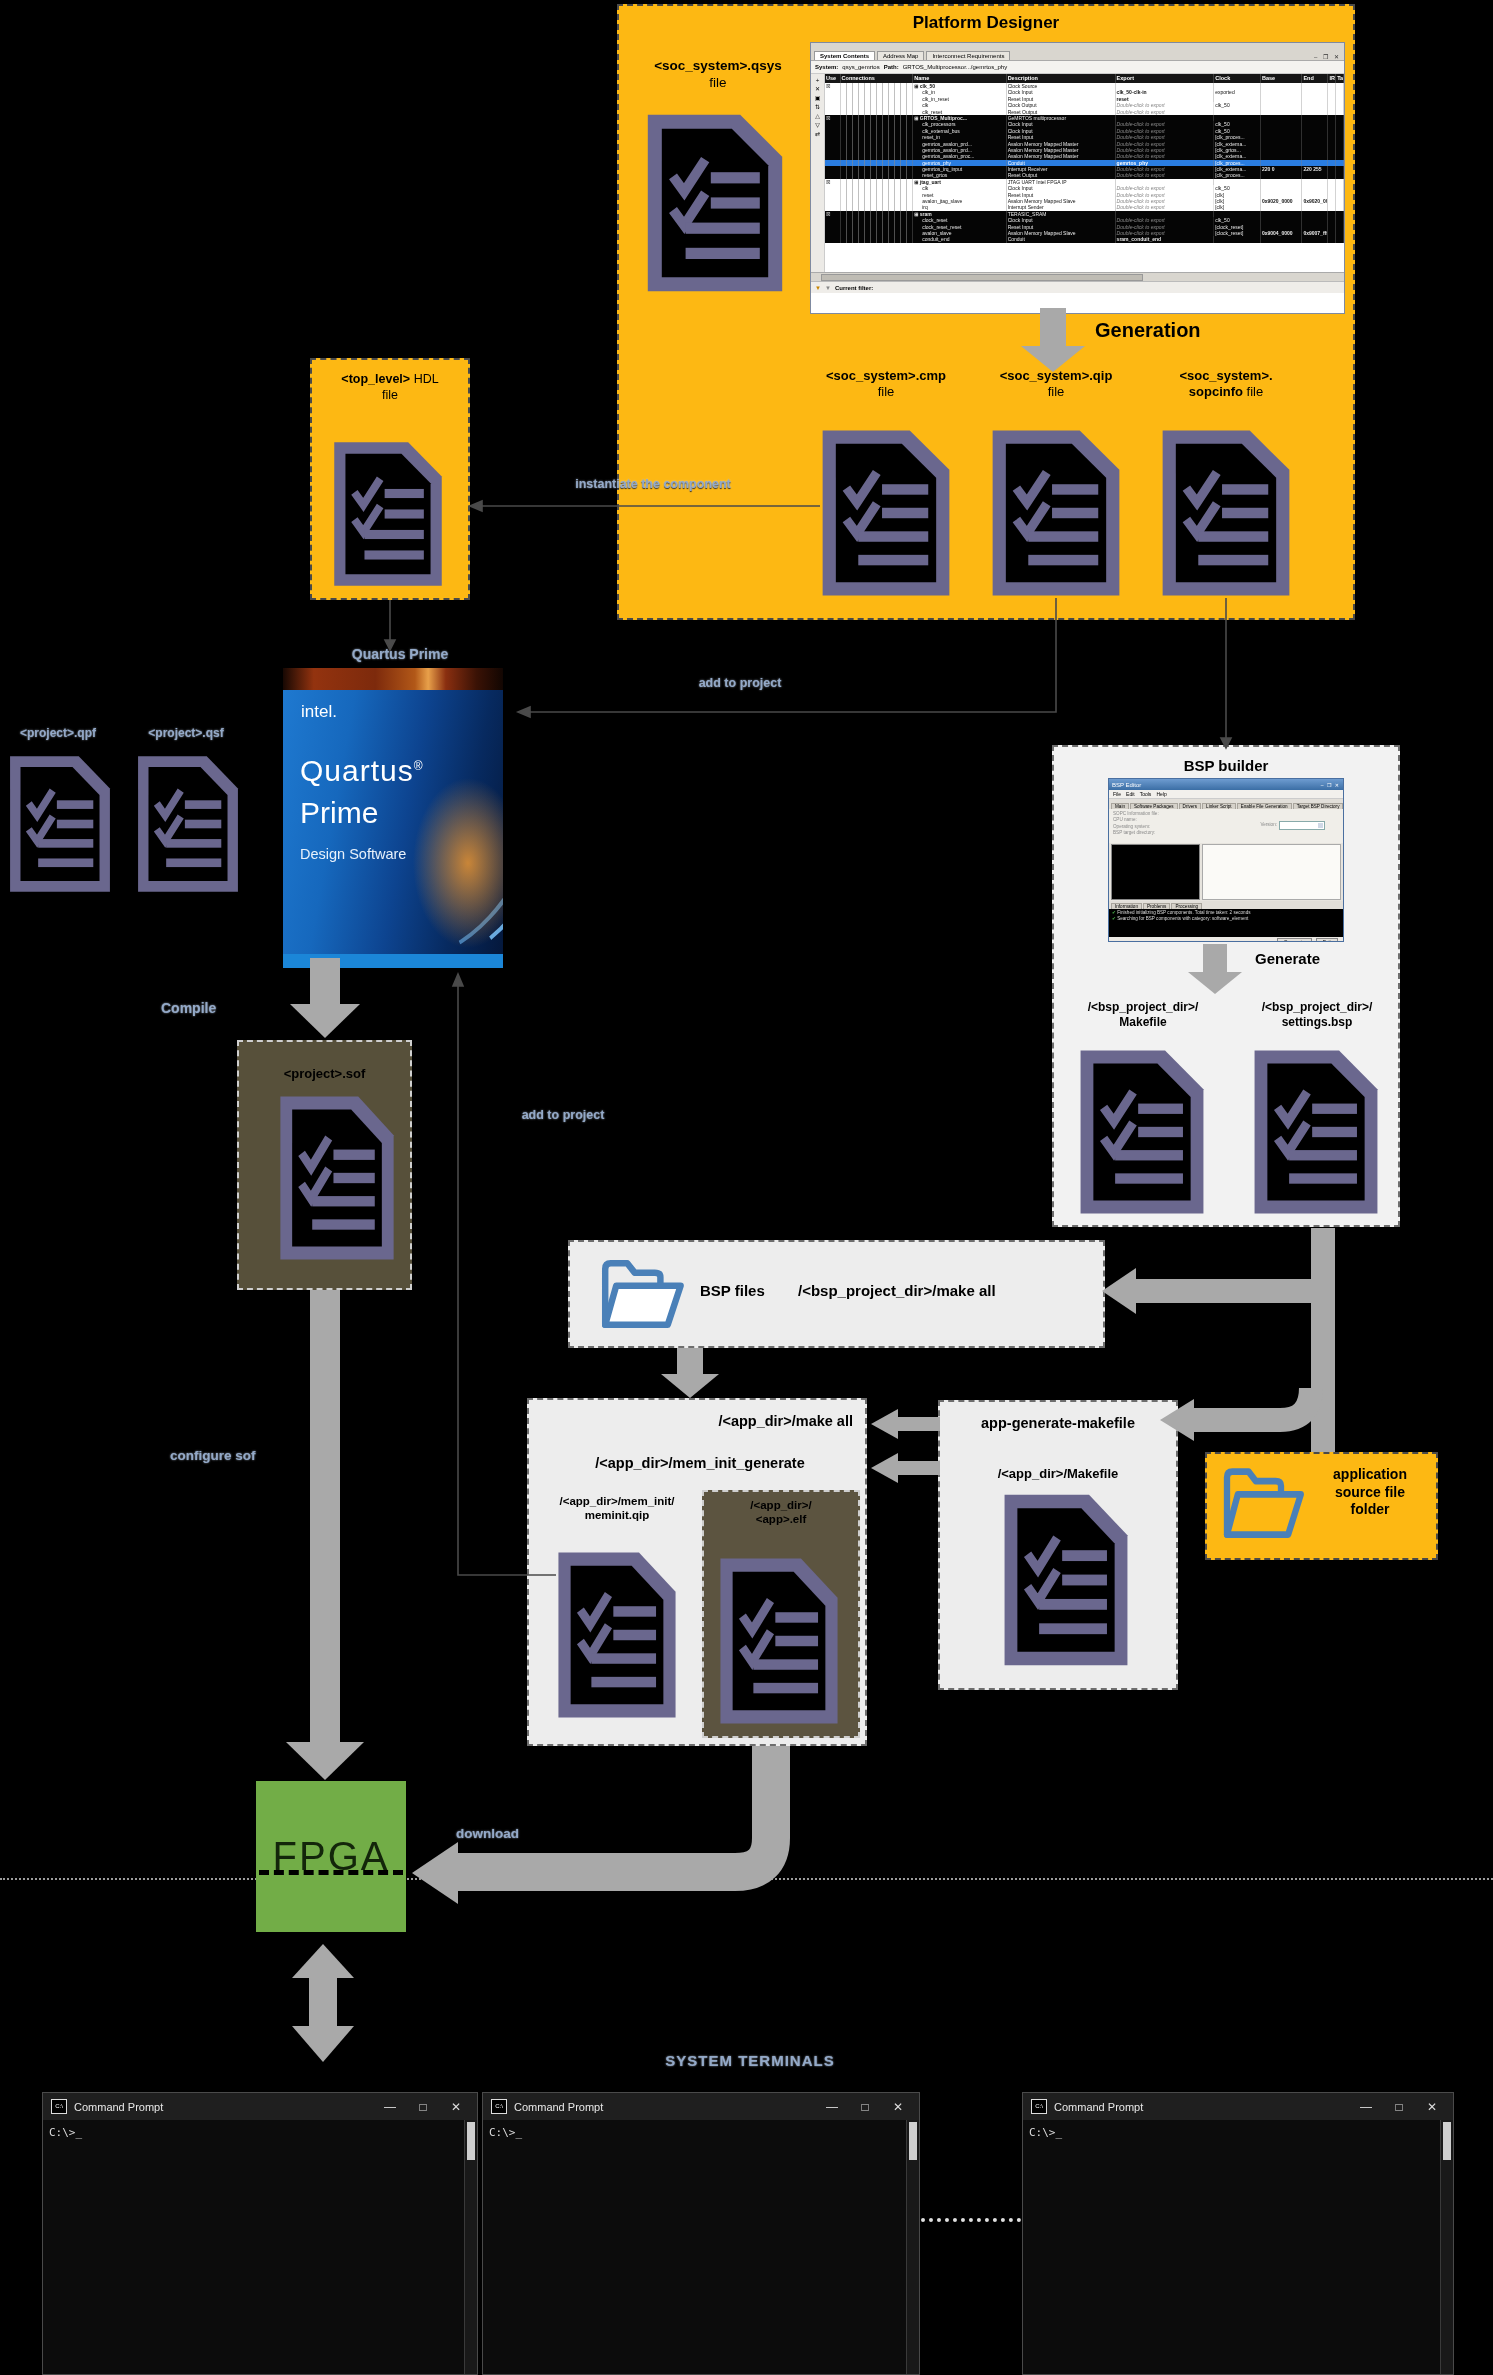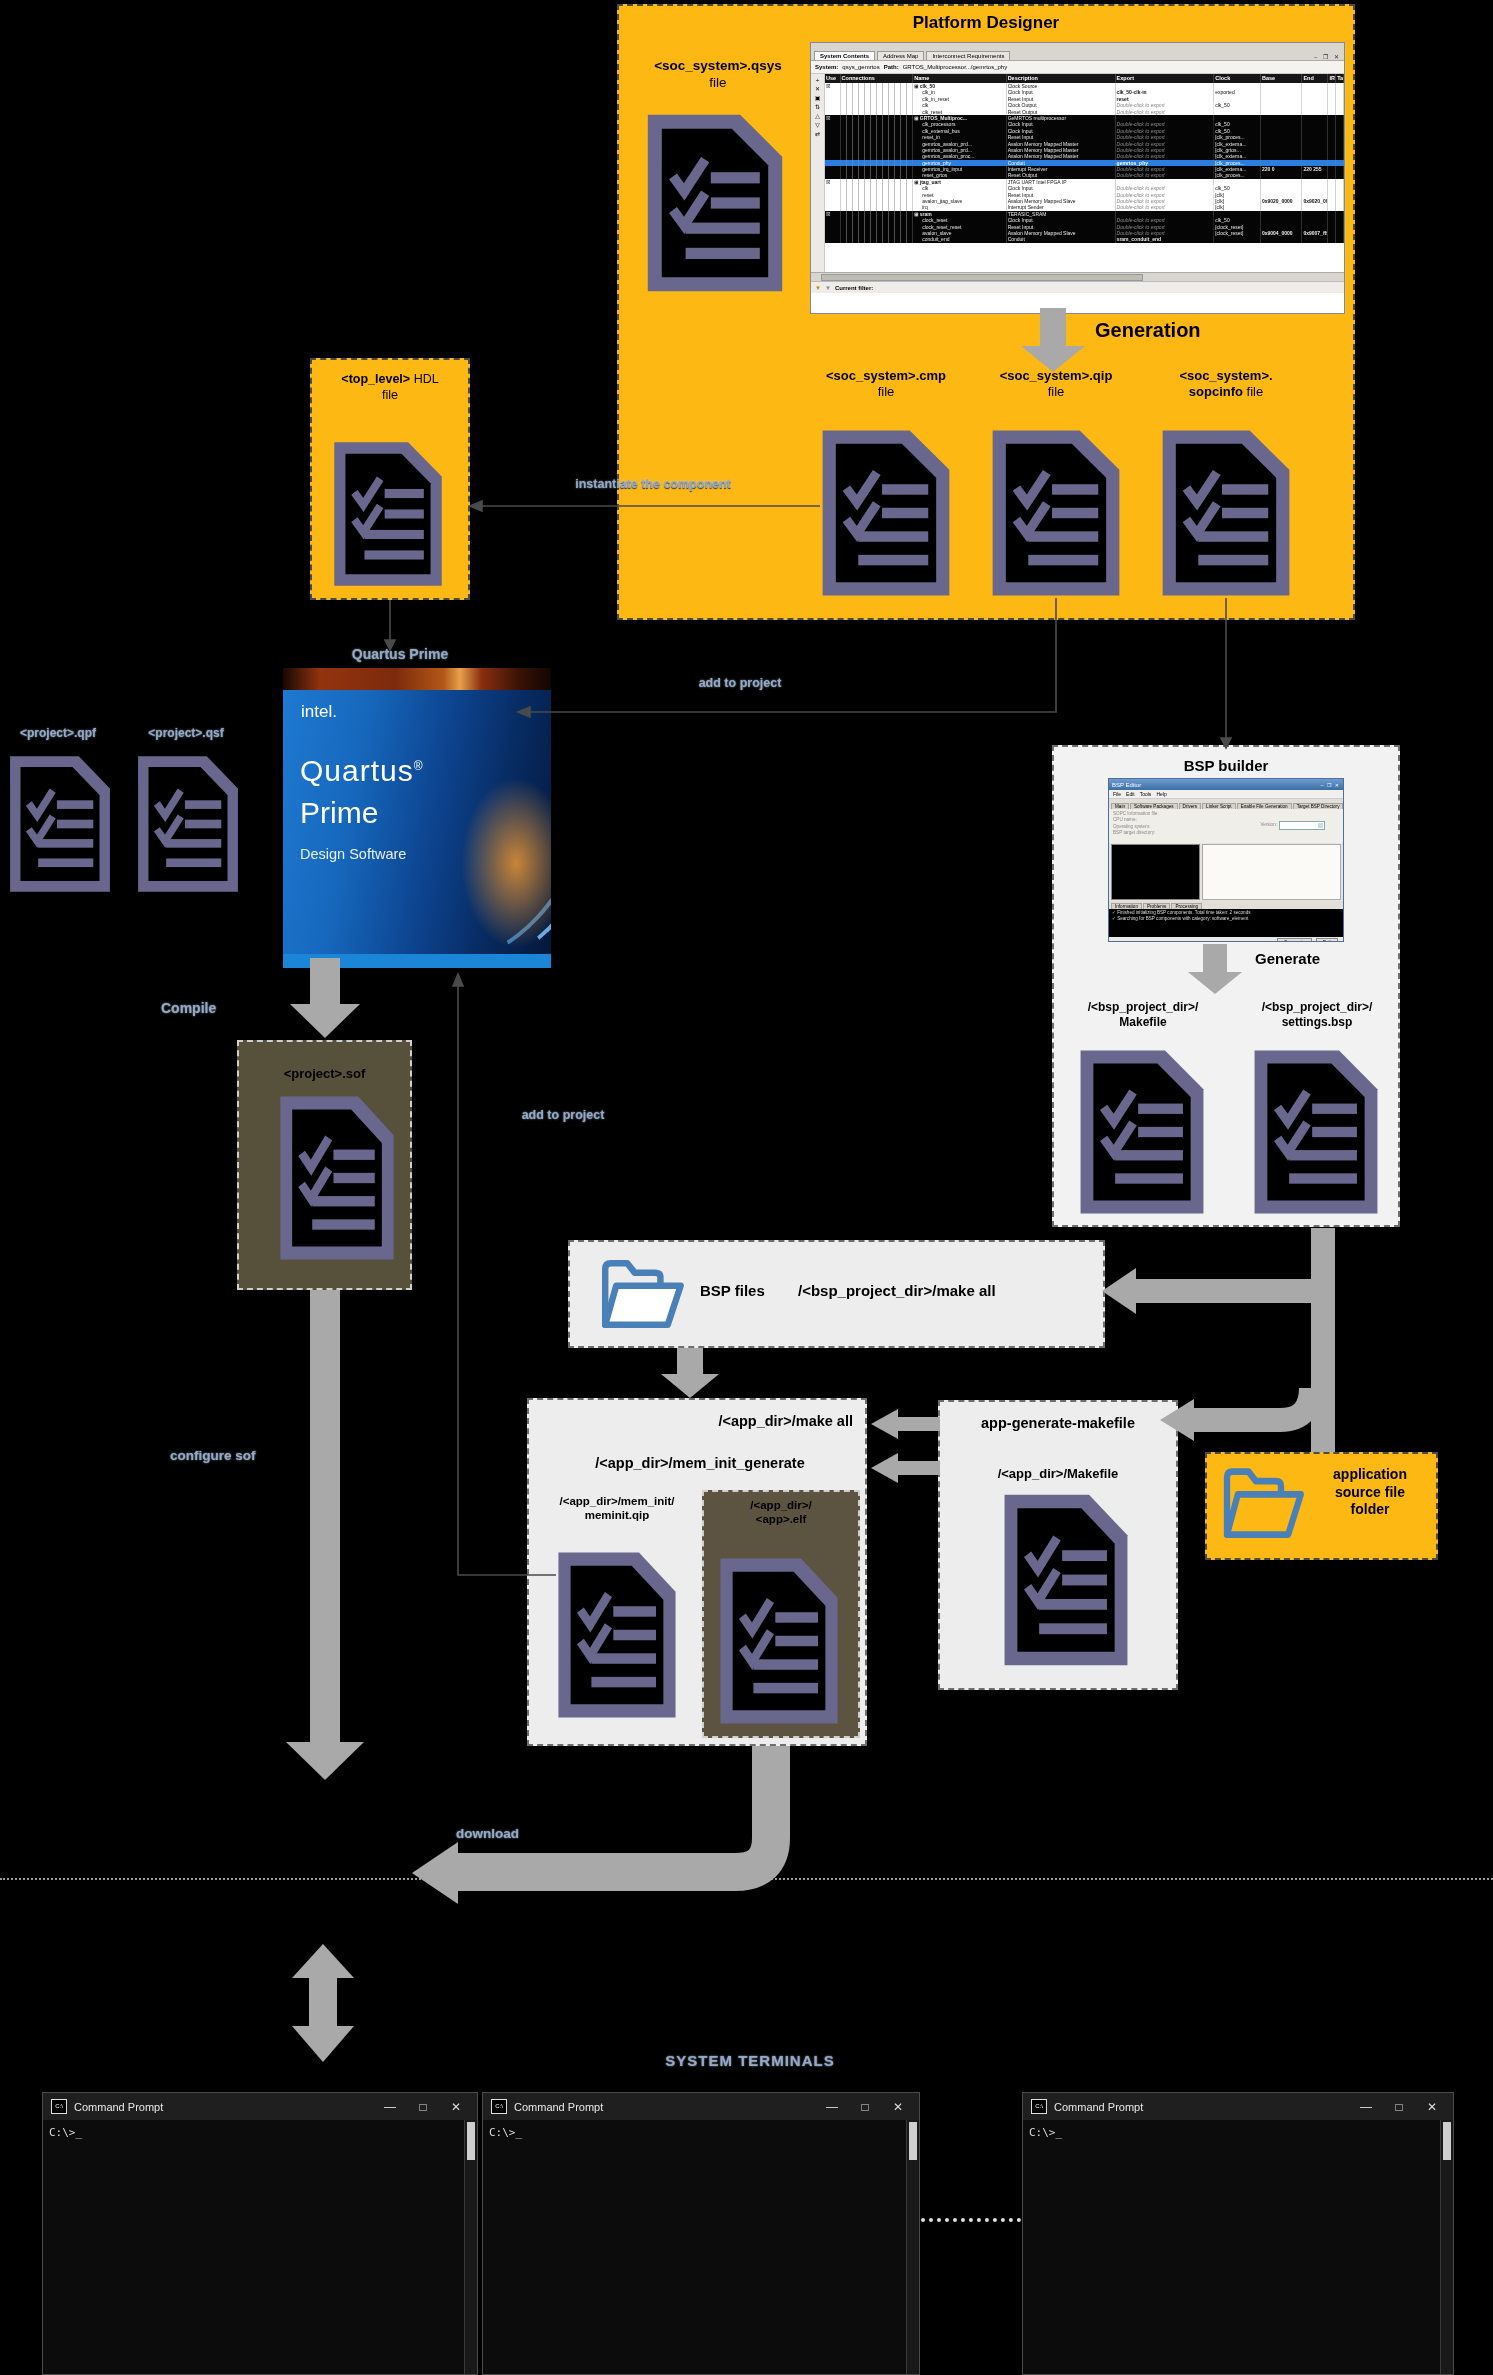--- a/index.html
+++ b/index.html
@@ -539,21 +539,21 @@
     <div><span class="b">&lt;top_level&gt;</span><span> HDL</span></div>
     <div>file</div>
   </div>
   <svg class="doc" style="left:332px;top:440px;" width="112" height="148">
       <use href="#sym-doc"></use>
     </svg>
 
   <div class="olabel" style="left:535px;top:477px;width:236px;text-align:center;font-size:12.5px;">instantiate the component</div>
 
   <div class="olabel ctr" style="left:300px;top:646px;width:200px;font-size:14px;">Quartus Prime</div>
-  <div class="qlogo" style="left:283px;top:668px;width:268px;height:300px;">
+  <div class="qlogo" style="left:283px;top:668px;width:220px;height:300px;">
     <div class="band"></div>
     <div class="a3 arc"></div>
       <div class="a1 arc"></div>
       <div class="a2 arc"></div>
     <div class="glow"></div>
     <div class="intel">intel.</div>
     <div class="t1"><span>Quartus</span><sup>®</sup></div>
     <div class="t2">Prime</div>
     <div class="t3">Design Software</div>
     <div class="foot"></div>
@@ -686,20 +686,24 @@
       <use href="#sym-folder"></use>
     </svg>
   <div class="lbl ctr b" style="left:1308px;top:1466px;width:124px;font-size:14px;">
     <div>application</div>
     <div>source file</div>
     <div>folder</div>
   </div>
 
   <div class="olabel" style="left:170px;top:1448px;font-size:13.5px;">configure sof</div>
   <div class="dotline" style="left:0;top:1878px;width:1493px;"></div>
+  <div class="fpga" style="left:256px;top:1781px;width:150px;height:151px;">
+    <span>FPGA</span>
+    <span class="dash"></span>
+  </div>
   <div class="olabel" style="left:456px;top:1826px;font-size:13.5px;">download</div>
 
   <div class="olabel ctr" style="left:630px;top:2052px;width:240px;font-size:15px;letter-spacing:1px;">SYSTEM TERMINALS</div>
 
   <div class="term" style="left:42px;top:2092px;width:436px;height:283px;">
     <div class="tbar">
       <span class="ticon">C:\</span>
       <span class="ttitle">Command Prompt</span>
       <span class="tbtn">—</span>
       <span class="tbtn">□</span>

